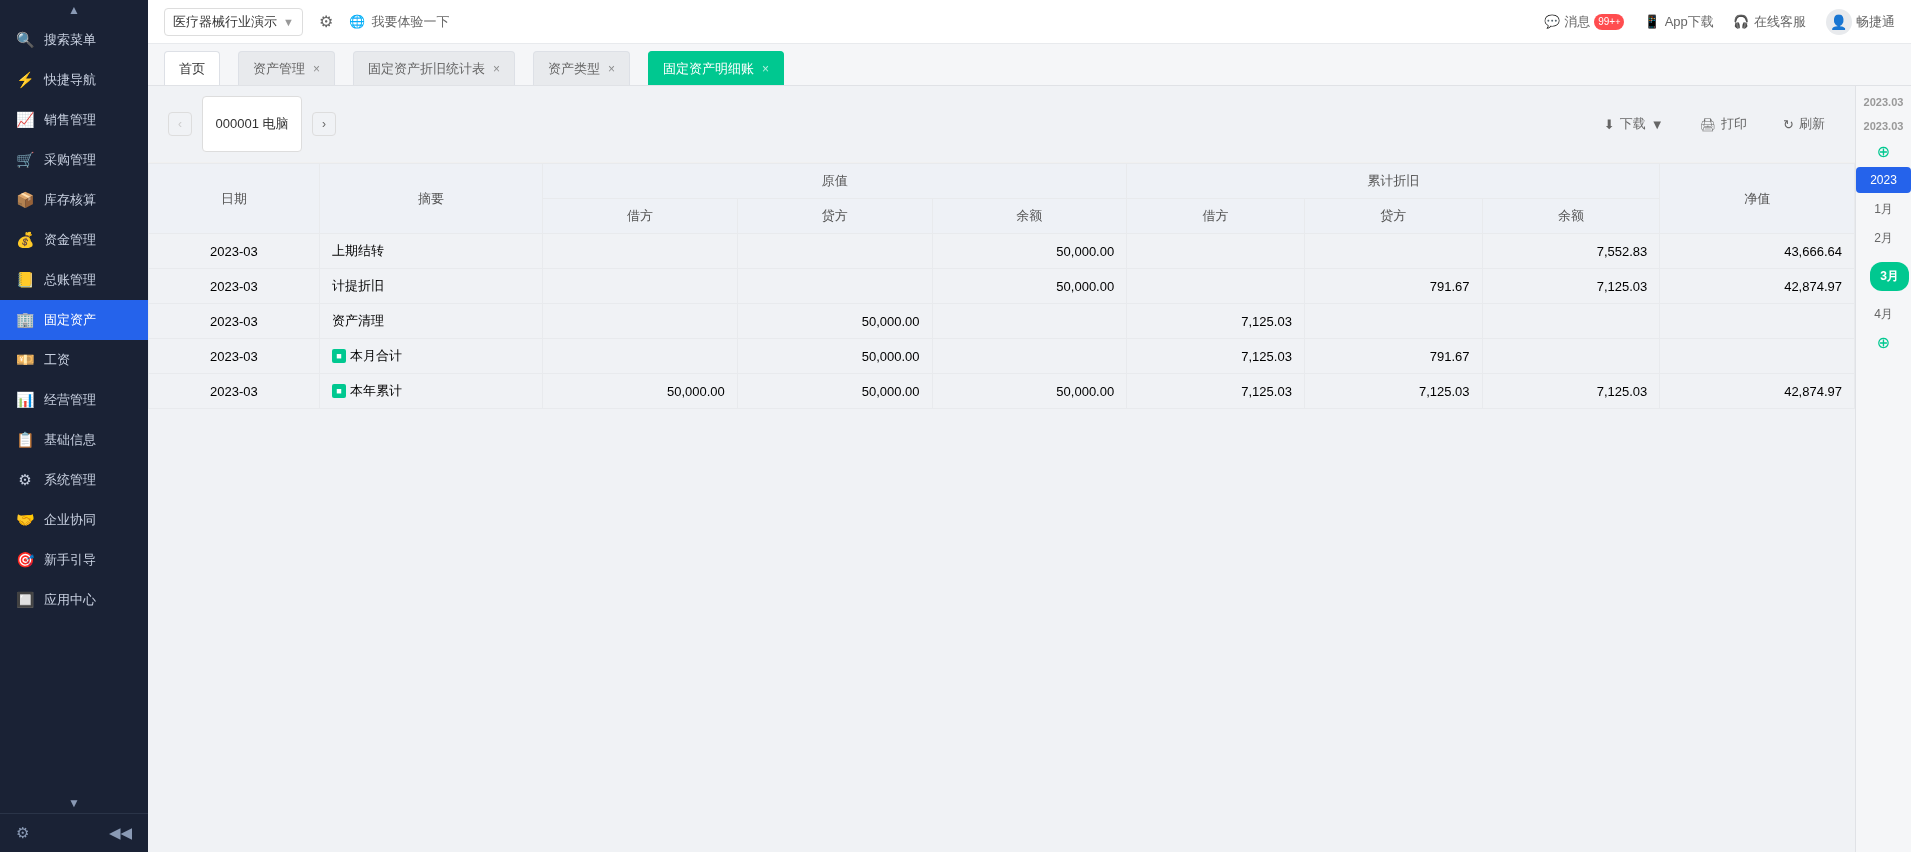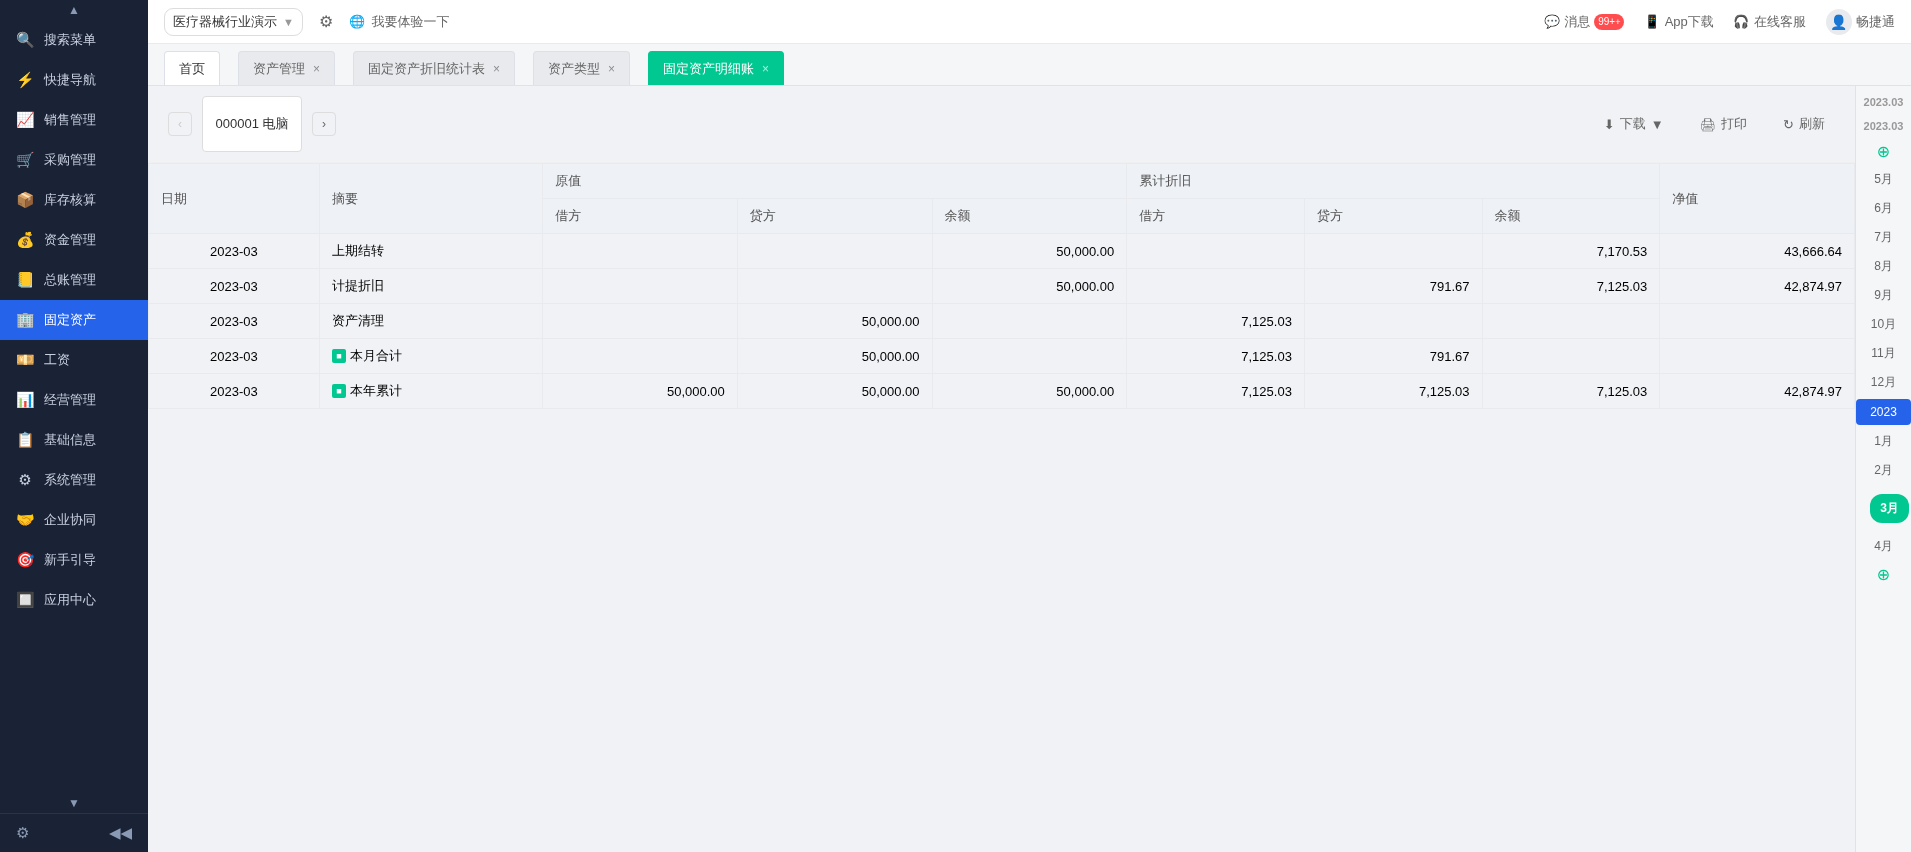--- a/index.html
+++ b/index.html
@@ -78,21 +78,21 @@
       align-items: center;
       padding: 0 16px;
       gap: 16px;
       flex-shrink: 0;
     }
     .topbar-company {
       display: flex; align-items: center; gap: 6px;
       font-size: 13px; color: #333; cursor: pointer;
       padding: 4px 8px;
       border: 1px solid #ddd;
-      border-radius: 9px;
+      border-radius: 4px;
     }
     .topbar-company-arrow { color: #999; font-size: 11px; }
     .topbar-gear { color: #666; cursor: pointer; font-size: 16px; }
     .topbar-experience {
       display: flex; align-items: center; gap: 6px;
       font-size: 13px; color: #666; cursor: pointer;
     }
     .topbar-right {
       margin-left: auto;
       display: flex; align-items: center; gap: 20px;
@@ -211,21 +211,21 @@
     .ledger-table th, .ledger-table td {
       border: 1px solid #e8eaed;
       padding: 8px 12px;
       text-align: right;
       white-space: nowrap;
     }
     .ledger-table th {
       background: #f5f7fa;
       color: #555;
       font-weight: 500;
-      text-align: left;
+      text-align: center;
     }
     .ledger-table td.center { text-align: center; }
     .ledger-table td.left { text-align: left; }
     .ledger-table .group-header th {
       background: #eef1f6;
     }
     .month-tag {
       display: inline-flex; align-items: center; gap: 4px;
     }
     .month-tag-icon {
@@ -475,21 +475,21 @@
           <tbody id="table-body">
 
           <tr>
       <td class="center">2023-03</td>
       <td class="left"><span>上期结转</span></td>
       <td></td>
       <td></td>
       <td>50,000.00</td>
       <td></td>
       <td></td>
-      <td>7,170.53</td>
+      <td>7,552.83</td>
       <td>43,666.64</td>
     </tr>
               <tr>
       <td class="center">2023-03</td>
       <td class="left"><span>计提折旧</span></td>
       <td></td>
       <td></td>
       <td>50,000.00</td>
       <td></td>
       <td>791.67</td>
@@ -537,30 +537,20 @@
     </tr>
             </tbody>
         </table>
       </div>
     </div>
 
     <div class="right-panel">
       <div class="right-panel-item year-label">2023.03</div>
       <div class="right-panel-item year-label">2023.03</div>
       <div class="right-panel-arrow">⊕</div>
-      <div id="right-panel-months-top">
-          <div class="right-panel-item">5月</div>
-          <div class="right-panel-item">6月</div>
-          <div class="right-panel-item">7月</div>
-          <div class="right-panel-item">8月</div>
-          <div class="right-panel-item">9月</div>
-          <div class="right-panel-item">10月</div>
-          <div class="right-panel-item">11月</div>
-          <div class="right-panel-item">12月</div>
-        </div>
       <div class="right-panel-item active-year">2023</div>
       <div id="right-panel-months-bottom">
           <div class="right-panel-item">1月</div>
           <div class="right-panel-item">2月</div>
           <div class="right-panel-item active-month">3月</div>
           <div class="right-panel-item">4月</div>
         </div>
       <div class="right-panel-arrow">⊕</div>
     </div>
   </div>

